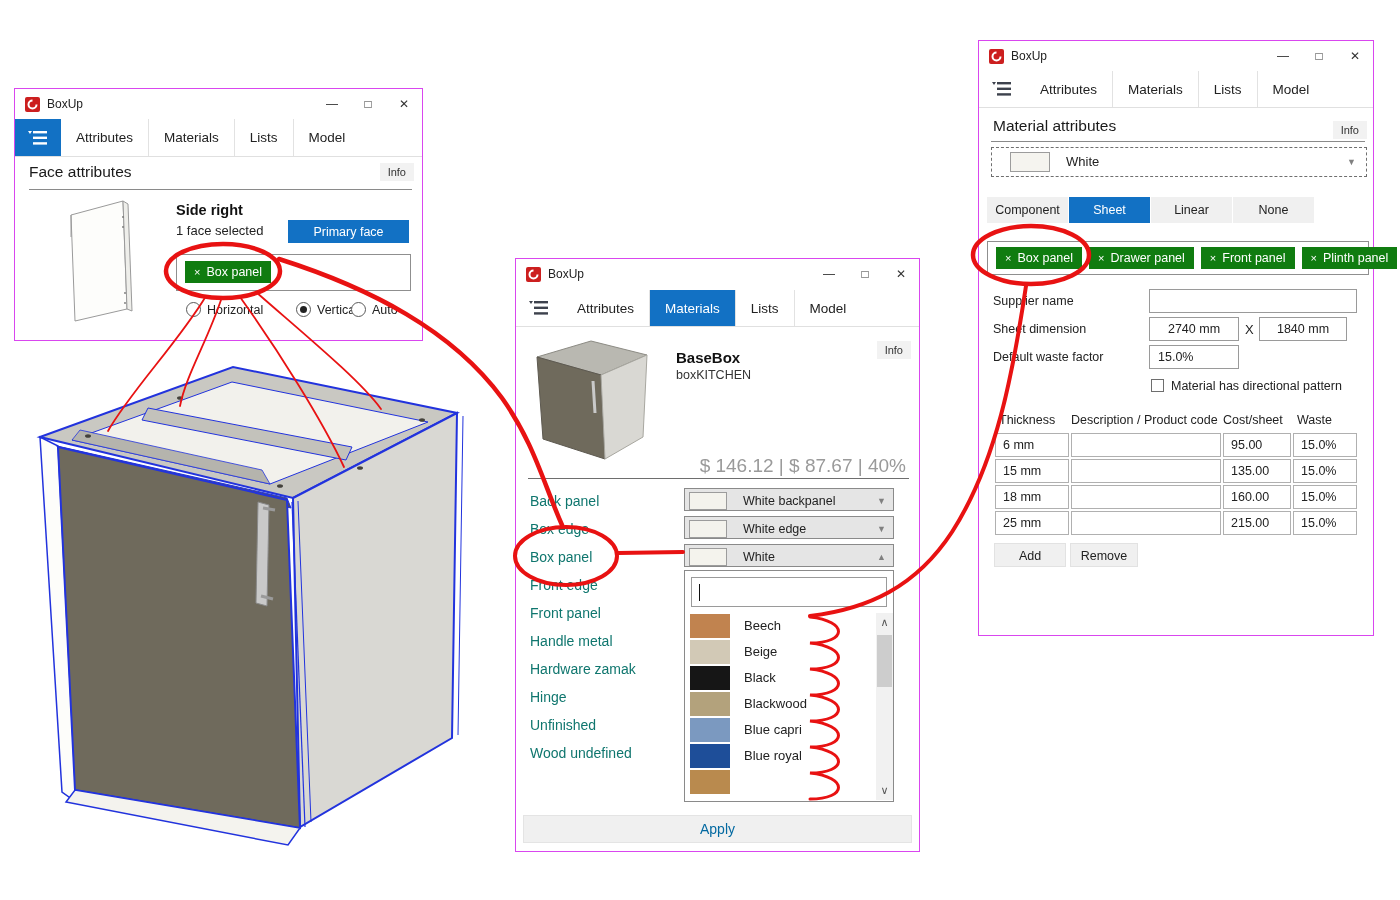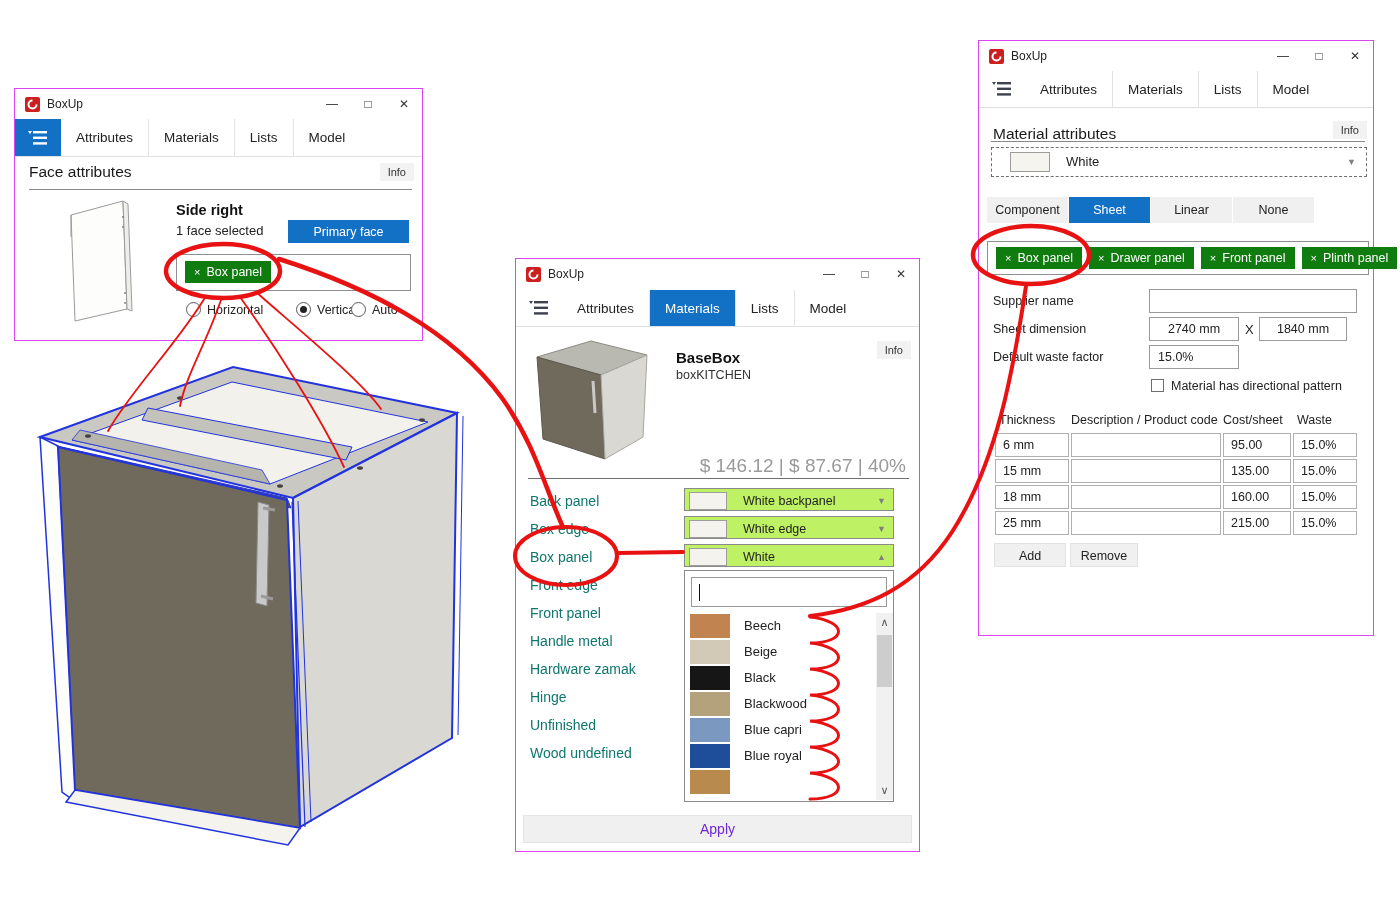--- a/index.html
+++ b/index.html
@@ -32,35 +32,35 @@
   .radio{position:absolute;display:flex;align-items:center;font-size:12.5px;color:#222;}
   .rdot{width:13px;height:13px;border:1px solid #5a5a5a;border-radius:50%;margin-right:6px;position:relative;background:#fff;}
   .rdot.sel::after{content:"";position:absolute;left:3px;top:3px;width:7px;height:7px;border-radius:50%;background:#222;}
 
   
   .prodname{position:absolute;font-weight:bold;font-size:15px;color:#111;}
   .prodcode{position:absolute;font-size:12.5px;color:#333;}
   .priceline{position:absolute;font-size:19px;color:#9a9a9a;text-align:right;}
   .mlabels{position:absolute;}
   .mlabel{height:28px;line-height:28px;font-size:14px;color:#0f766e;}
-  .dd{position:absolute;height:23px;background:#bef264;border:1px solid #8a8a8a;box-sizing:border-box;}
+  .dd{position:absolute;height:23px;background:#e5e5e5;border:1px solid #8a8a8a;box-sizing:border-box;}
   .dd .sw{position:absolute;left:4px;top:3px;width:38px;height:18px;background:#f4f3ed;border:1px solid #9c9c9c;box-sizing:border-box;}
   .dd .lbl{position:absolute;left:58px;top:0;line-height:24px;font-size:12.5px;color:#222;}
   .dd .arr{position:absolute;right:7px;top:0;line-height:24px;font-size:9px;color:#808080;}
   .ddpanel{position:absolute;background:#fff;border:1px solid #8a8a8a;box-sizing:border-box;overflow:hidden;}
   .searchbox{position:absolute;left:6px;top:6px;right:6px;height:30px;border:1px solid #9a9a9a;box-sizing:border-box;font-size:13px;padding:0 6px;outline:none;}
   .caret{position:absolute;left:14px;top:13px;width:1px;height:17px;background:#111;}
   .clist{position:absolute;left:1px;right:1px;top:42px;bottom:1px;overflow:hidden;}
   .crow{height:26px;position:relative;}
   .crow .csw{position:absolute;left:4px;top:1px;width:40px;height:24px;border:0;}
   .crow .cname{position:absolute;left:58px;top:0;line-height:26px;font-size:13px;color:#222;}
   .sbar{position:absolute;right:0;top:42px;bottom:1px;width:17px;background:#f1f1f1;}
   .sbar .chev{position:absolute;left:0;width:17px;text-align:center;font-size:11px;color:#555;}
   .sbar .thumb{position:absolute;left:1px;top:22px;width:15px;height:52px;background:#cdcdcd;}
-  .applybtn{position:absolute;background:#f0f0f0;border:1px solid #e4e4e4;text-align:center;font-size:14px;color:#6d28d9;display:flex;align-items:center;justify-content:center;box-sizing:border-box;}
+  .applybtn{position:absolute;background:#f0f0f0;border:1px solid #e4e4e4;text-align:center;font-size:14px;color:#0369a1;display:flex;align-items:center;justify-content:center;box-sizing:border-box;}
 
   
   .matselect{position:absolute;border:1px dashed #6f6f6f;background:#fff;box-sizing:border-box;}
   .matselect .sw{position:absolute;left:18px;top:4px;width:40px;height:20px;background:#f5f4ef;border:1px solid #9c9c9c;box-sizing:border-box;}
   .matselect .lbl{position:absolute;left:74px;line-height:28px;font-size:13px;color:#222;}
   .matselect .arr{position:absolute;right:10px;line-height:28px;font-size:9px;color:#808080;}
   .seg{position:absolute;display:flex;gap:1px;}
   .segbtn{width:81px;height:26px;line-height:26px;text-align:center;font-size:12.5px;background:#f0f0f0;color:#222;}
   .segbtn.active{background:#1271c4;color:#fff;}
   .tagbox{position:absolute;border:1px solid #8f8f8f;background:#fff;display:flex;align-items:center;gap:7px;padding-left:8px;box-sizing:border-box;}
@@ -336,21 +336,21 @@
           <rect x="5" y="0" width="14" height="2.4" fill="currentColor"></rect>
           <rect x="5" y="5.6" width="14" height="2.4" fill="currentColor"></rect>
           <rect x="5" y="11.2" width="14" height="2.4" fill="currentColor"></rect>
         </svg>
       </div>
       <div class="tab first">Attributes</div>
       <div class="tab">Materials</div>
       <div class="tab">Lists</div>
       <div class="tab">Model</div>
     </div>
-    <div class="heading" style="left:14px;top:76px;margin-top:8px;">Material attributes</div>
+    <div class="heading" style="left:14px;top:76px;">Material attributes</div>
     <div class="infobtn" style="right:6px;top:80px;">Info</div>
     <div class="hdivider" style="left:12px;right:8px;top:100px;"></div>
 
     <div class="matselect" style="left:12px;top:106px;width:376px;height:30px;">
       <span class="sw"></span>
       <span class="lbl">White</span>
       <span class="arr">▼</span>
     </div>
 
     <div class="seg" style="left:8px;top:156px;">

